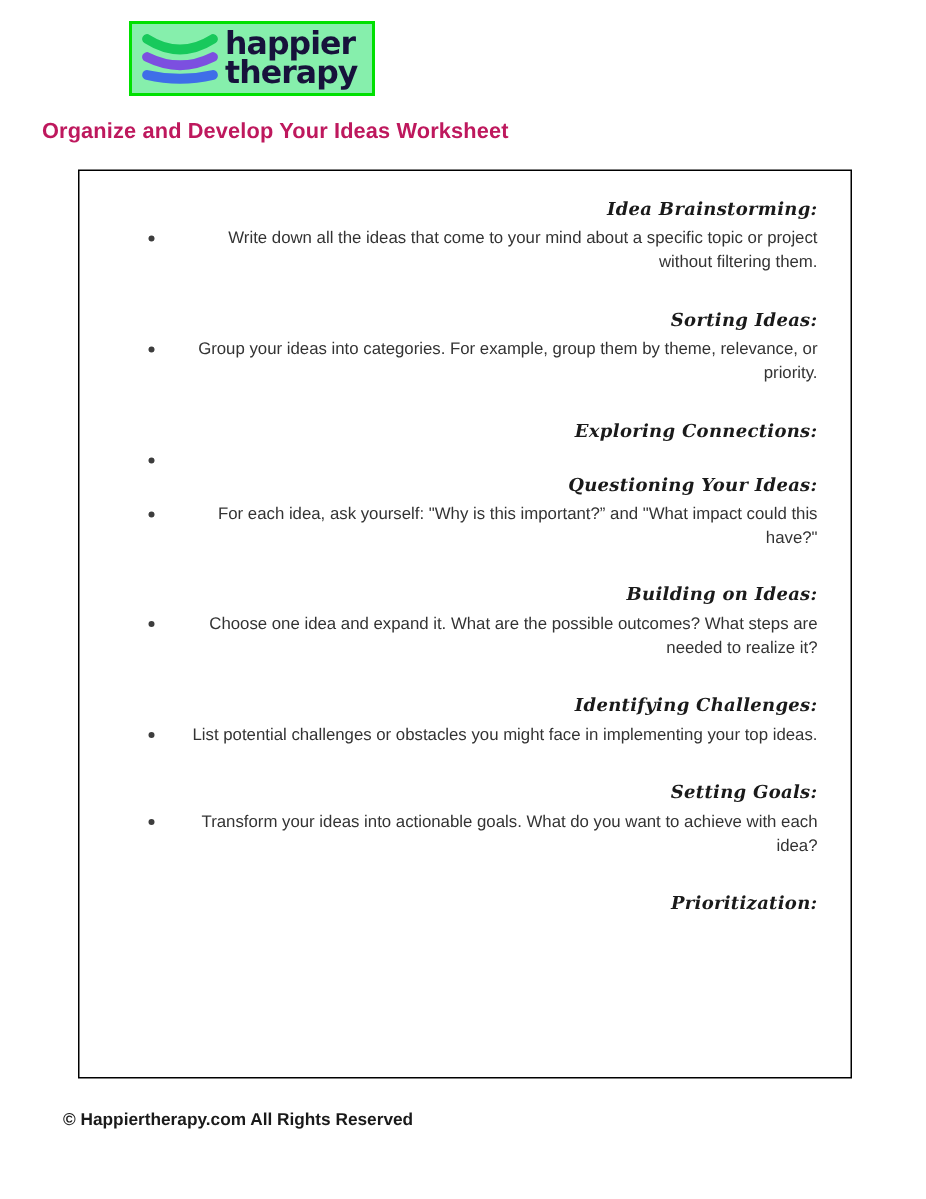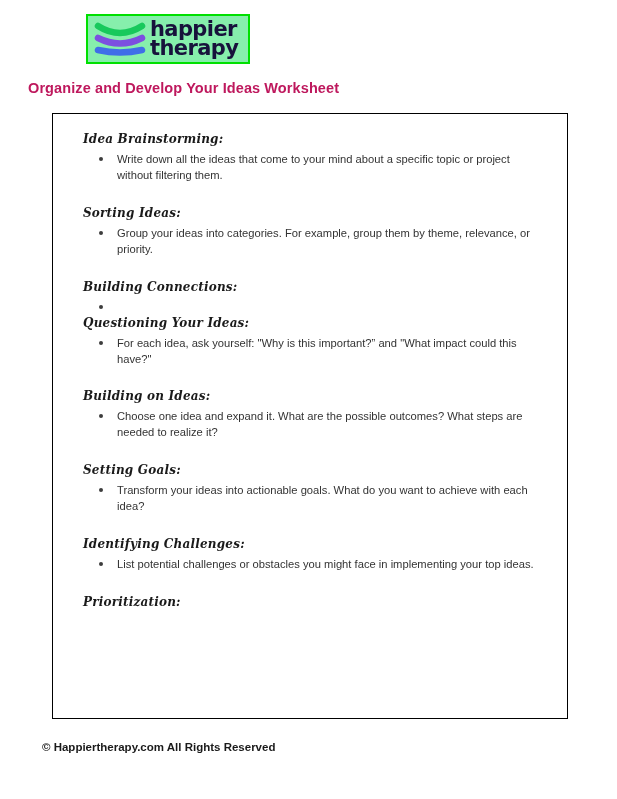--- a/index.html
+++ b/index.html
@@ -74,20 +74,21 @@
     top: 113px;
     width: 516px;
     height: 606px;
     border: 1px solid #000000;
     box-sizing: border-box;
     background: #ffffff;
     overflow: hidden;
   }
   .content-inner {
     padding: 10px 22px 0 30px;
+    text-align: right;
   }
 
   .section {
     margin-bottom: 2px;
   }
   .section-heading {
     font-family: "DejaVu Serif", serif;
     font-style: italic;
     font-weight: bold;
     font-size: 12px;
@@ -158,47 +159,47 @@
           <li class="bullet-item"><span class="dot"></span><span>Write down all the ideas that come to your mind about a specific topic or project without filtering them.</span></li>
         </ul>
       </div>
       <div class="section">
         <div class="section-heading">Sorting Ideas:</div>
         <ul class="bullet-list">
           <li class="bullet-item"><span class="dot"></span><span>Group your ideas into categories. For example, group them by theme, relevance, or priority.</span></li>
         </ul>
       </div>
       <div class="section">
-        <div class="section-heading">Building Connections:</div>
+        <div class="section-heading">Exploring Connections:</div>
         <ul class="bullet-list">
           <li class="bullet-item"><span class="dot"></span></li>
         </ul>
       </div>
       <div class="section">
         <div class="section-heading">Questioning Your Ideas:</div>
         <ul class="bullet-list">
           <li class="bullet-item"><span class="dot"></span><span>For each idea, ask yourself: "Why is this important?” and "What impact could this have?"</span></li>
         </ul>
       </div>
       <div class="section">
         <div class="section-heading">Building on Ideas:</div>
         <ul class="bullet-list">
           <li class="bullet-item"><span class="dot"></span><span>Choose one idea and expand it. What are the possible outcomes? What steps are needed to realize it?</span></li>
         </ul>
       </div>
       <div class="section">
+        <div class="section-heading">Identifying Challenges:</div>
+        <ul class="bullet-list">
+          <li class="bullet-item"><span class="dot"></span><span>List potential challenges or obstacles you might face in implementing your top ideas.</span></li>
+        </ul>
+      </div>
+      <div class="section">
         <div class="section-heading">Setting Goals:</div>
         <ul class="bullet-list">
           <li class="bullet-item"><span class="dot"></span><span>Transform your ideas into actionable goals. What do you want to achieve with each idea?</span></li>
-        </ul>
-      </div>
-      <div class="section">
-        <div class="section-heading">Identifying Challenges:</div>
-        <ul class="bullet-list">
-          <li class="bullet-item"><span class="dot"></span><span>List potential challenges or obstacles you might face in implementing your top ideas.</span></li>
         </ul>
       </div>
       <div class="section">
         <div class="section-heading">Prioritization:</div>
       </div>
     </div>
 </div>
 
 <div class="footer">© Happiertherapy.com All Rights Reserved</div>
 

